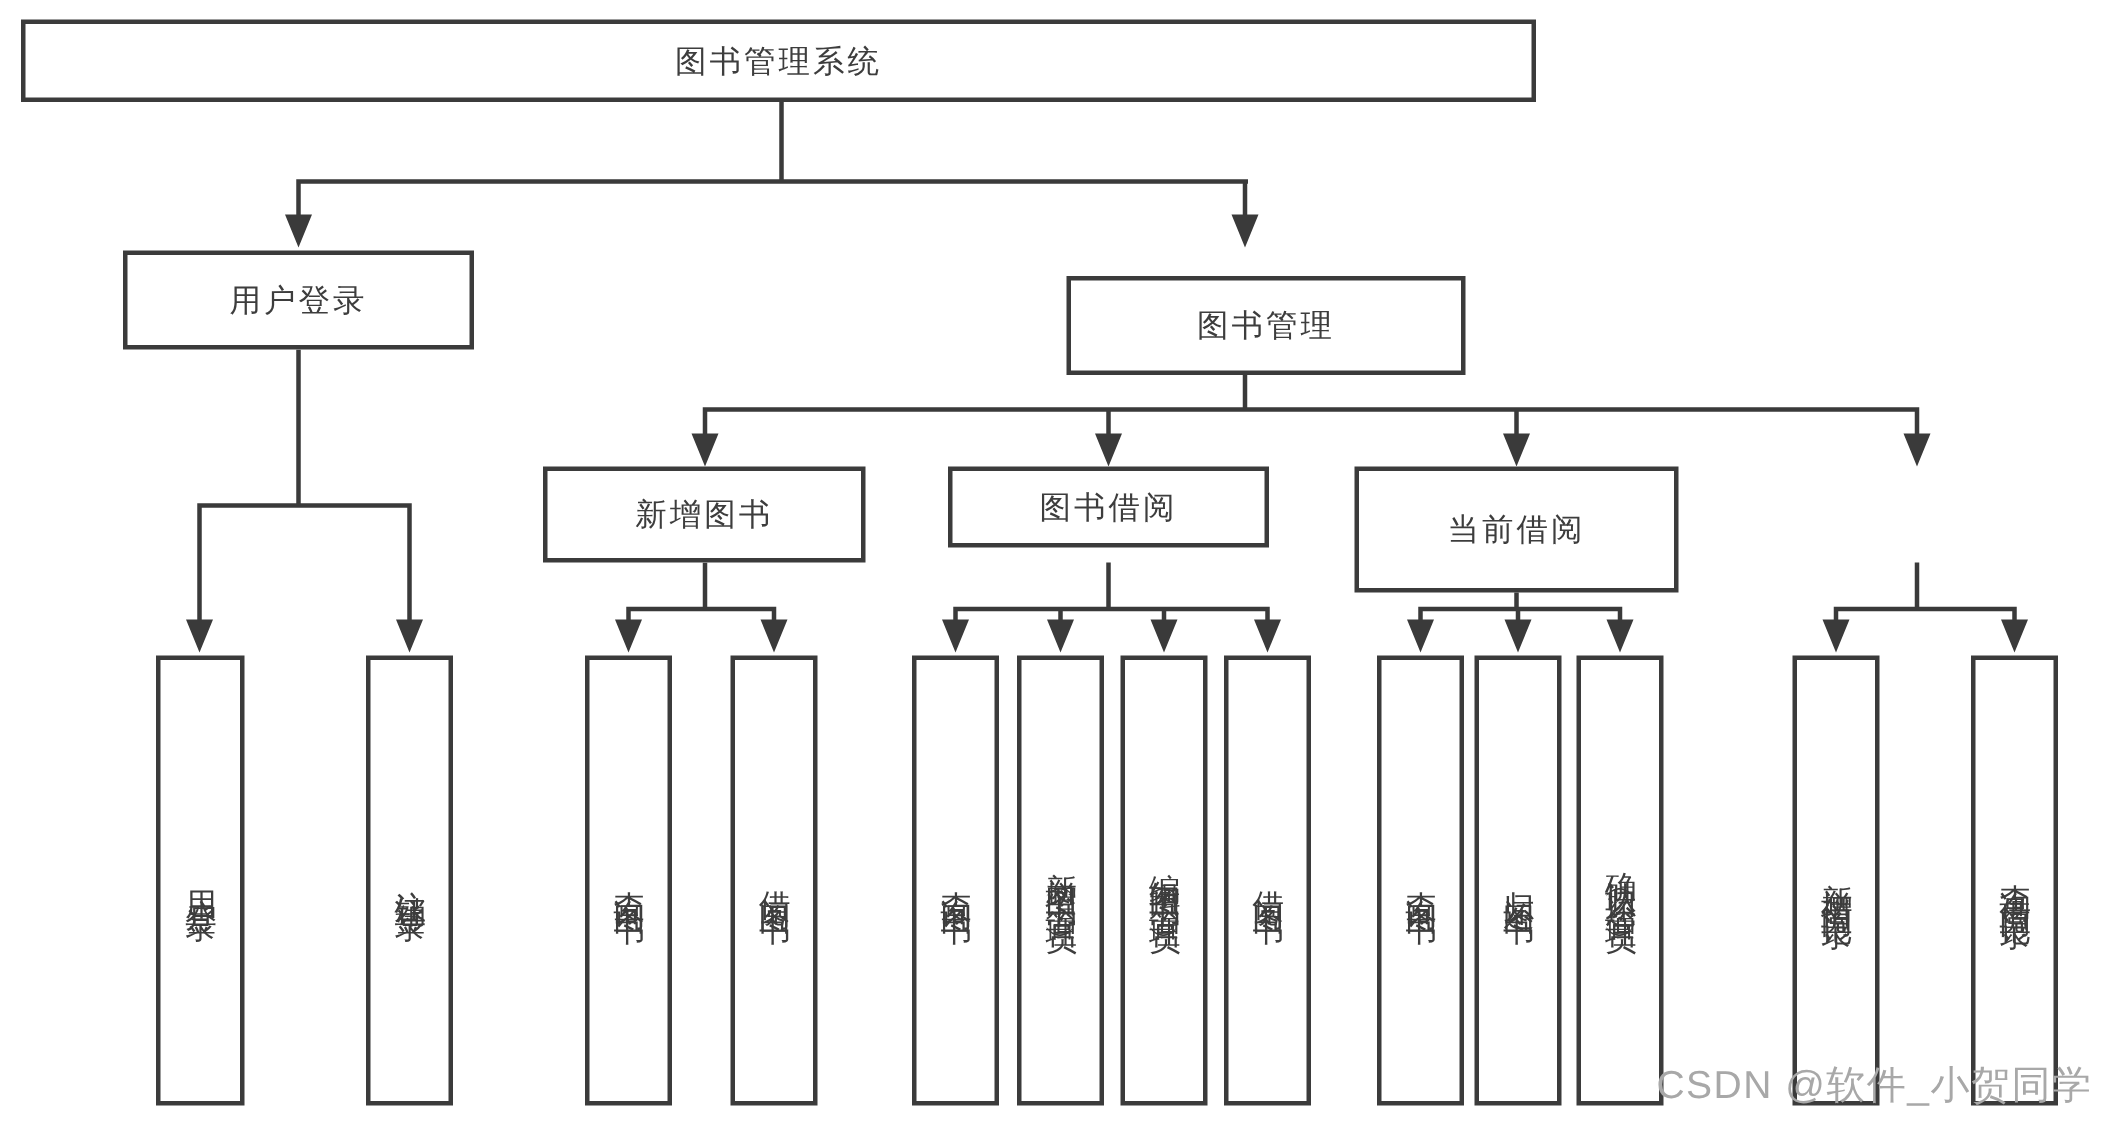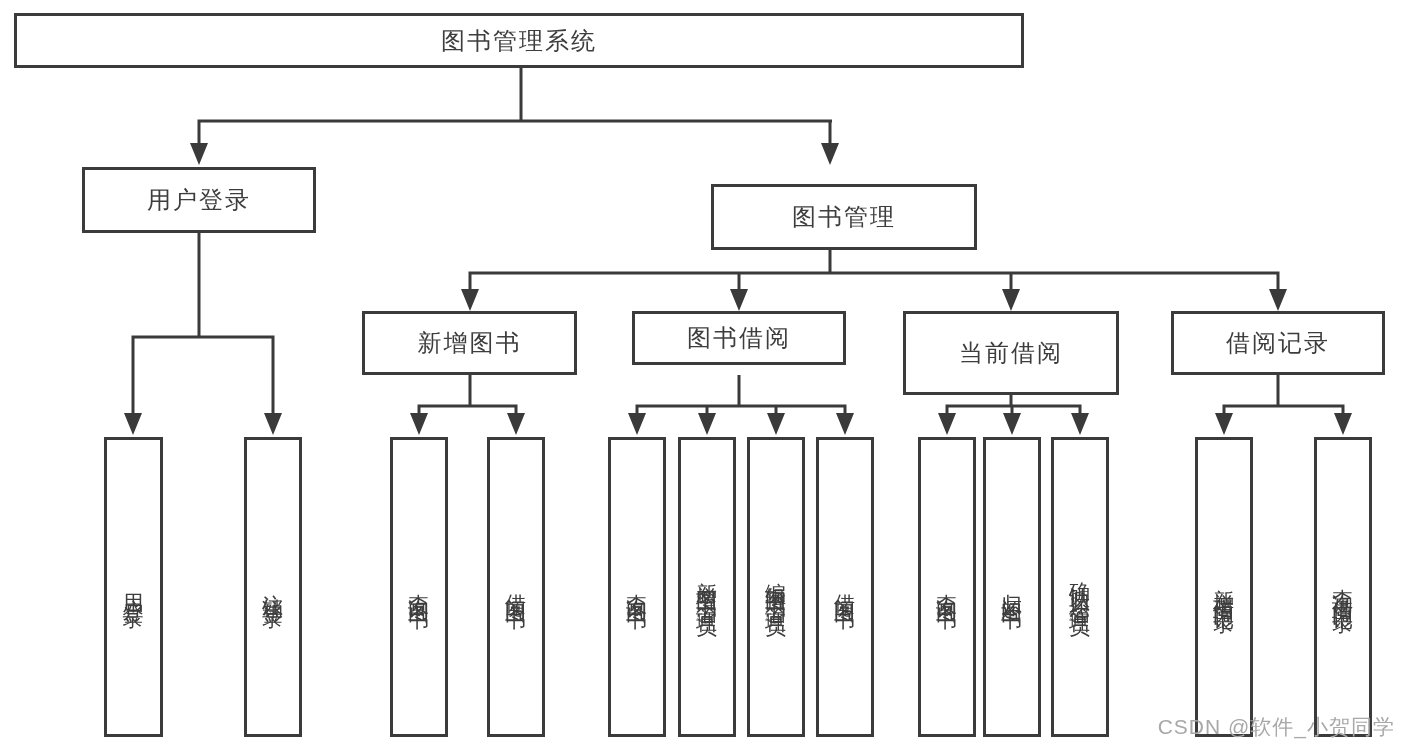--- a/index.html
+++ b/index.html
@@ -24,33 +24,33 @@
     box-sizing: border-box;
     background: #ffffff;
     border: 3px solid #3b3b3b;
     color: #3d3d3d;
     display: flex;
     align-items: center;
     justify-content: center;
     text-align: center;
     z-index: 2;
   }
-  .node.h { font-size: 24px; letter-spacing: 2px; }
+  .node.h { font-size: 21px; letter-spacing: 2px; }
   .node.v {
     writing-mode: vertical-rl;
     text-orientation: mixed;
     font-size: 21px;
     letter-spacing: 5px;
     line-height: 1;
   }
   .watermark {
     position: absolute;
     right: 10px;
     bottom: 6px;
-    font-size: 21px;
+    font-size: 26px;
     letter-spacing: 1px;
     color: #a8a8a8;
     z-index: 3;
     white-space: nowrap;
   }
 </style>
 </head>
 <body>
 
 <div class="canvas">
@@ -113,21 +113,20 @@
   </svg>
 
   <div class="node h" style="left:14px;top:13px;width:1010px;height:55px">图书管理系统</div>
 
   <div class="node h" style="left:82px;top:167px;width:234px;height:66px">用户登录</div>
   <div class="node h" style="left:711px;top:184px;width:266px;height:66px">图书管理</div>
 
   <div class="node h" style="left:362px;top:311px;width:215px;height:64px">新增图书</div>
   <div class="node h" style="left:632px;top:311px;width:214px;height:54px">图书借阅</div>
   <div class="node h" style="left:903px;top:311px;width:216px;height:84px">当前借阅</div>
-  <div class="node h" style="left:1171px;top:311px;width:214px;height:64px">借阅记录</div>
 
   <div class="node v" style="left:104px;top:437px;width:59px;height:300px">用户登录</div>
   <div class="node v" style="left:244px;top:437px;width:58px;height:300px">注销登录</div>
 
   <div class="node v" style="left:390px;top:437px;width:58px;height:300px">查询图书</div>
   <div class="node v" style="left:487px;top:437px;width:58px;height:300px">借阅图书</div>
 
   <div class="node v" style="left:608px;top:437px;width:58px;height:300px">查询图书</div>
   <div class="node v" style="left:678px;top:437px;width:58px;height:300px">新增图书（管理员）</div>
   <div class="node v" style="left:747px;top:437px;width:58px;height:300px">编辑图书（管理员）</div>

